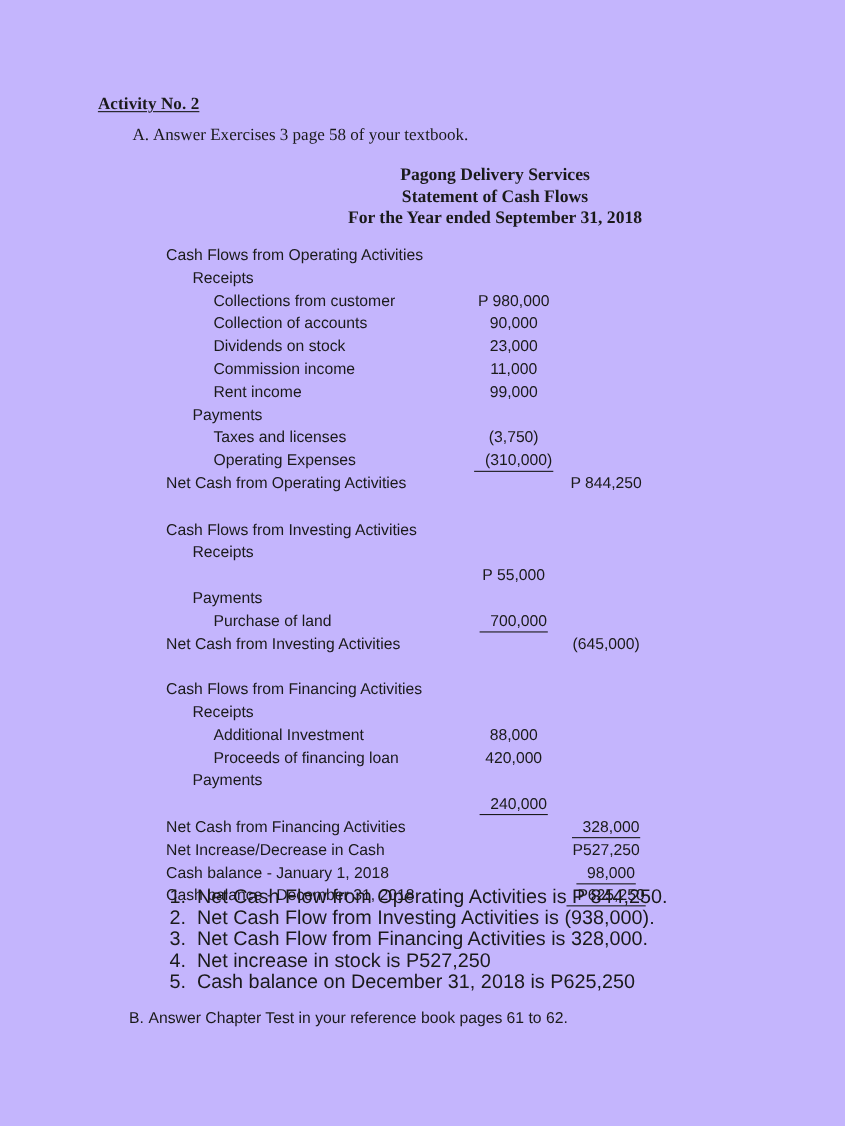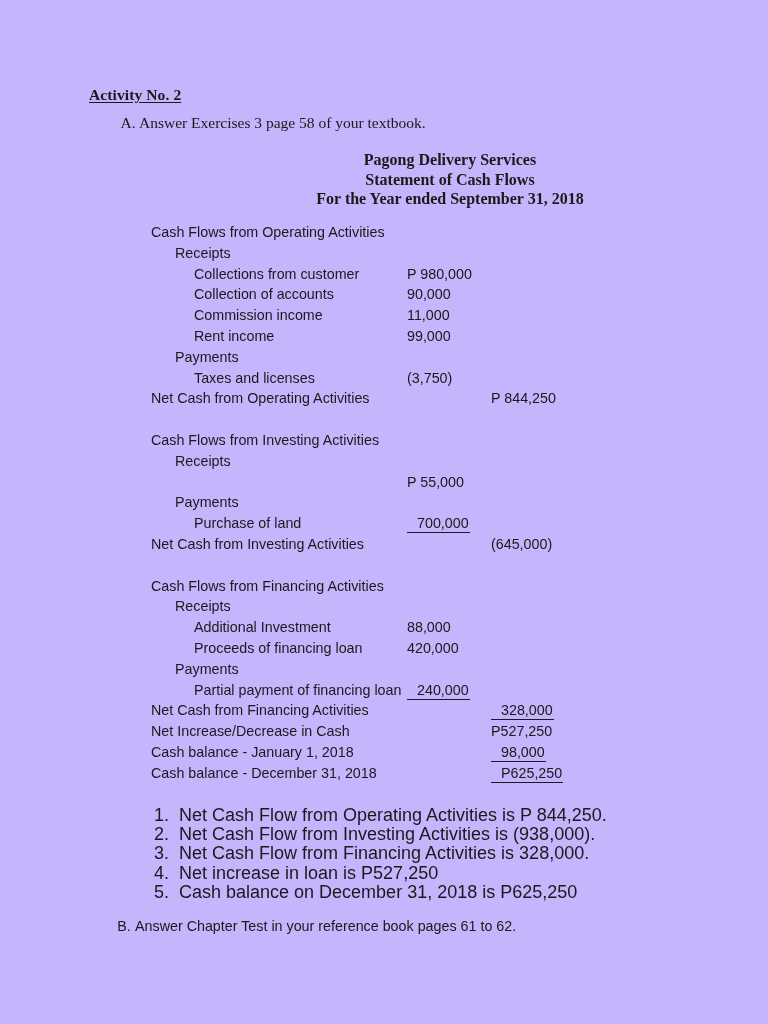--- a/index.html
+++ b/index.html
@@ -89,21 +89,21 @@
     margin-left: 16px;
   }
   .lvl0 { left: 0px; }
   .lvl1 { left: 24px; }
   .lvl2 { left: 43px; }
 
   
   .amt {
     position: absolute;
     top: 0;
-    text-align: left;
+    text-align: center;
     white-space: nowrap;
   }
   .col1 {
     left: 272px;
     width: 120px;
   }
   .col2 {
     left: 356px;
     width: 120px;
   }
@@ -168,35 +168,43 @@
     </div>
     <div class="row">
       <span class="label lvl2">Collections from customer</span>
       <span class="amt col1">P 980,000</span>
     </div>
     <div class="row">
       <span class="label lvl2">Collection of accounts</span>
       <span class="amt col1">90,000</span>
     </div>
     <div class="row">
+      <span class="label lvl2">Dividends on stock</span>
+      <span class="amt col1">23,000</span>
+    </div>
+    <div class="row">
       <span class="label lvl2">Commission income</span>
       <span class="amt col1">11,000</span>
     </div>
     <div class="row">
       <span class="label lvl2">Rent income</span>
       <span class="amt col1">99,000</span>
     </div>
     <div class="row">
       <span class="label lvl1">Payments</span>
     </div>
     <div class="row">
       <span class="label lvl2">Taxes and licenses</span>
       <span class="amt col1">(3,750)</span>
     </div>
     <div class="row">
+      <span class="label lvl2">Operating Expenses</span>
+      <span class="amt col1"><span class="ul">(310,000)</span></span>
+    </div>
+    <div class="row">
       <span class="label lvl0">Net Cash from Operating Activities</span>
       <span class="amt col2">P 844,250</span>
     </div>
 
     <div class="row gap"></div>
 
     <div class="row">
       <span class="label lvl0">Cash Flows from Investing Activities</span>
     </div>
     <div class="row">
@@ -230,21 +238,20 @@
       <span class="amt col1">88,000</span>
     </div>
     <div class="row">
       <span class="label lvl2">Proceeds of financing loan</span>
       <span class="amt col1">420,000</span>
     </div>
     <div class="row">
       <span class="label lvl1">Payments</span>
     </div>
     <div class="row">
-      <span class="label lvl2">Partial payment of financing loan</span>
       <span class="amt col1"><span class="ul">240,000</span></span>
     </div>
     <div class="row">
       <span class="label lvl0">Net Cash from Financing Activities</span>
       <span class="amt col2"><span class="ul">328,000</span></span>
     </div>
 
     <div class="row">
       <span class="label lvl0">Net Increase/Decrease in Cash</span>
       <span class="amt col2">P527,250</span>
@@ -264,21 +271,21 @@
     <div class="ans-row">
       <span class="num">1.</span><span>Net Cash Flow from Operating Activities is P 844,250.</span>
     </div>
     <div class="ans-row">
       <span class="num">2.</span><span>Net Cash Flow from Investing Activities is (938,000).</span>
     </div>
     <div class="ans-row">
       <span class="num">3.</span><span>Net Cash Flow from Financing Activities is 328,000.</span>
     </div>
     <div class="ans-row">
-      <span class="num">4.</span><span>Net increase in loan is P527,250</span>
+      <span class="num">4.</span><span>Net increase in stock is P527,250</span>
     </div>
     <div class="ans-row">
       <span class="num">5.</span><span>Cash balance on December 31, 2018 is P625,250</span>
     </div>
   </div>
 
   <div class="item-b">
     <span class="marker">B.</span><span>Answer Chapter  Test in your reference book pages 61 to 62.</span>
   </div>
 

